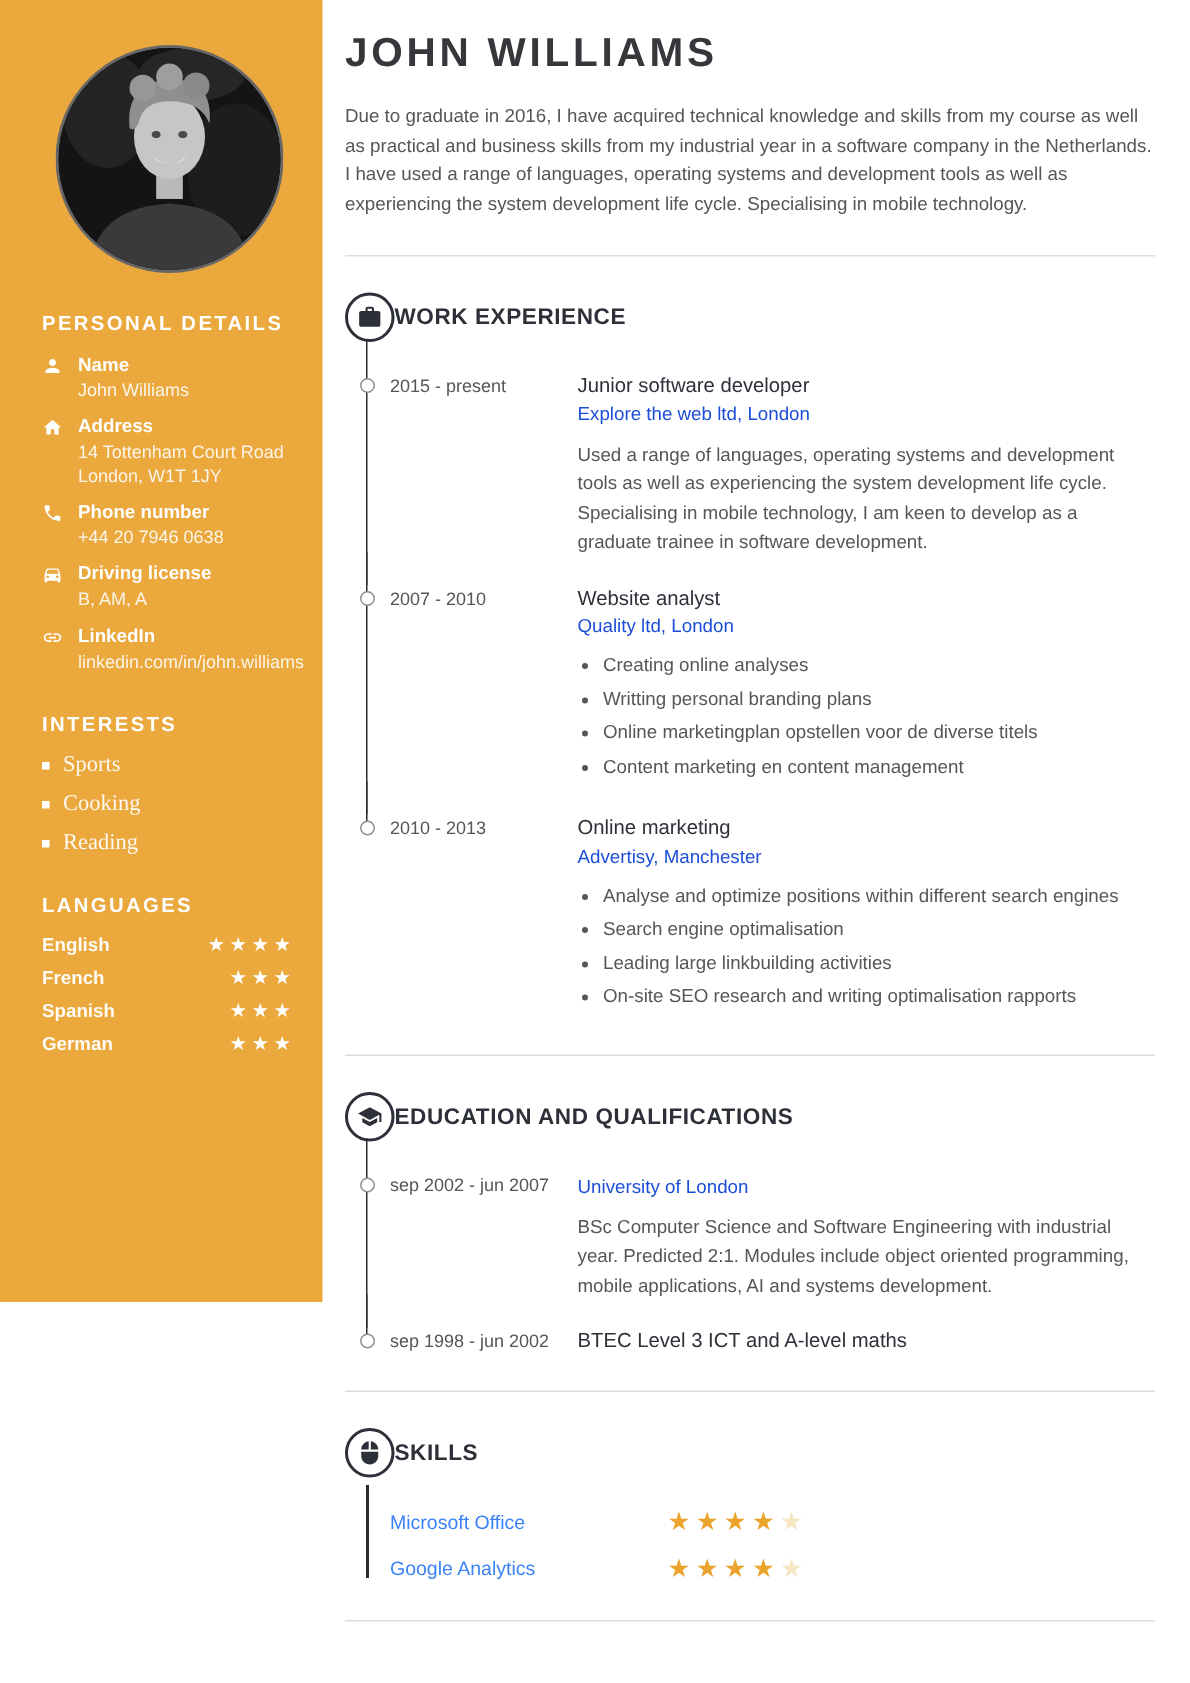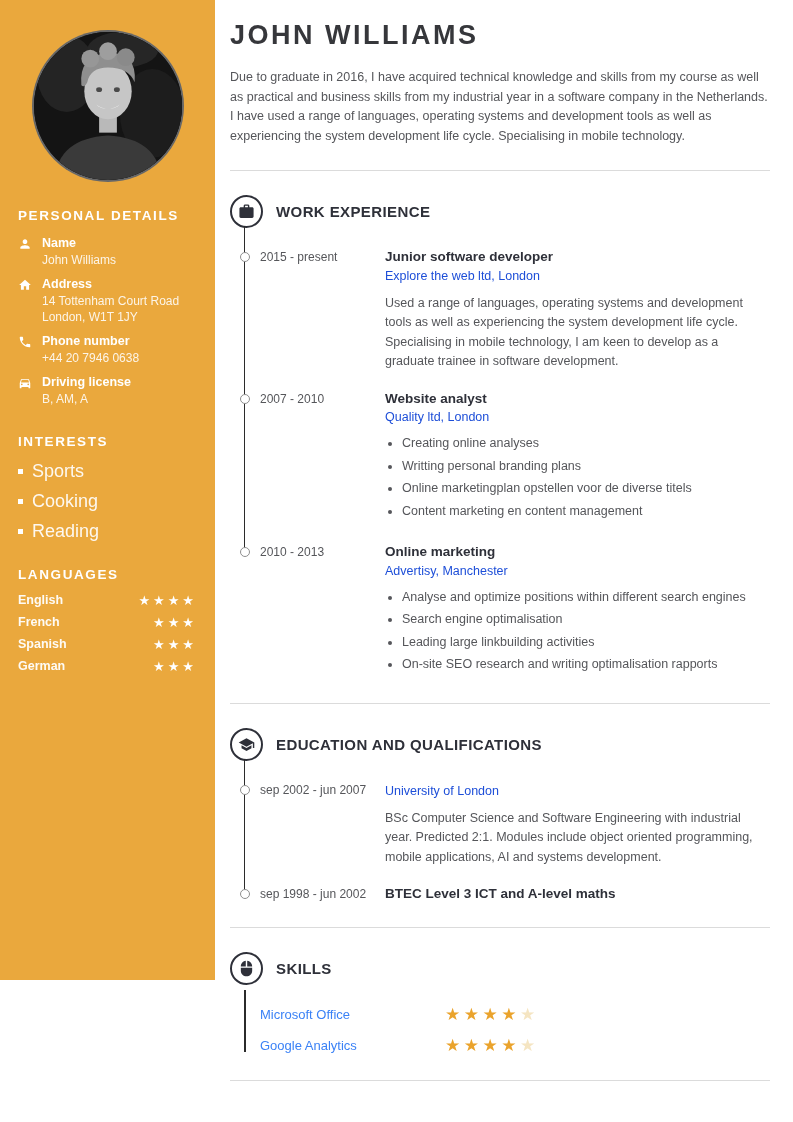--- a/index.html
+++ b/index.html
@@ -1,70 +1,70 @@
 <!DOCTYPE html>
 <html><head>
 <meta charset="utf-8">
 <style>
   * { margin:0; padding:0; box-sizing:border-box; }
   html,body { width:793px; height:1122px; overflow:hidden; background:#fff;
     font-family:"Liberation Sans", sans-serif; }
   .page { position:relative; width:793px; height:1122px; display:flex; }
 
   
-  .sidebar { width:215px; min-width:215px; height:980px; background:#EAA83D;
-    color:#fff; padding:28px 18px 0 18px; }
+  .sidebar { width:215px; min-width:215px; height:868px; background:#EAA83D;
+    color:#fff; padding:28px 18px 0 28px; }
   .photo-wrap { width:152px; height:152px; border-radius:50%; margin:2px auto 0 auto;
     overflow:hidden; border:2px solid rgba(255,255,255,0.35); background:#161616; }
   .photo-wrap svg { display:block; width:100%; height:100%; }
   .sb-heading { font-size:13.5px; font-weight:bold; letter-spacing:1.6px; color:#fff; }
   .pd { margin-top:26px; }
   .pd-items { margin-top:13px; display:flex; flex-direction:column; gap:9px; }
   .pd-item { display:grid; grid-template-columns:24px 1fr; }
   .pd-ic { padding-top:1px; }
   .pd-ic svg { width:14px; height:14px; fill:#fff; }
   .pd-label { font-size:12.5px; font-weight:bold; color:#fff; line-height:1.2; }
   .pd-value { font-size:12px; color:rgba(255,255,255,0.88); line-height:1.28;
     margin-top:2px; white-space:pre-line; }
   .interests { margin-top:26px; }
   .int-items { margin-top:12px; }
   .int-item { display:flex; align-items:center; gap:9px; margin-bottom:9px; }
   .sq-bullet { width:5px; height:5px; background:#fff; flex:0 0 aupx; }
-  .int-label { font-size:18px; color:rgba(255,255,255,0.92); }
+  .int-label { font-size:15px; color:rgba(255,255,255,0.92);font-family:Liberation Serif, serif; }
   .languages { margin-top:25px; }
   .lang-rows { margin-top:11px; }
   .lang-row { display:flex; justify-content:space-between; align-items:center;
     margin-bottom:7px; }
   .lang-name { font-size:12.5px; font-weight:bold; color:rgba(255,255,255,0.95); }
   .lang-stars { font-size:13px; color:#fff; letter-spacing:3px; white-space:nowrap; }
 
   
   .main { flex:1; padding:18px 23px 0 15px; color:#58595B; }
   .cv-name { font-size:27px; font-weight:bold; letter-spacing:2.5px; color:#36373B;
     margin-top:2px; }
   .summary { margin-top:17px; font-size:12.5px; line-height:1.56; color:#55565A; }
   hr.divider { border:none; border-top:1px solid #DBDBDB; margin:24px 0 0 0; }
 
-  .section-header { display:flex; align-items:center; gap:13px; margin-top:24px; }
+  .section-header { display:flex; align-items:center; margin-top:24px; }
   .sec-icon { width:33px; height:33px; border-radius:50%; border:2px solid #2E3039;
     background:#fff; display:flex; align-items:center; justify-content:center;
     flex:0 0 auto; }
   .sec-icon svg { width:17px; height:17px; fill:#2E3039; }
   .sec-title { font-size:15px; font-weight:bold; color:#2E3039; letter-spacing:0.4px; }
 
   .entries { margin-top:20px; display:flex; flex-direction:column; gap:18px; }
   .entry { display:grid; grid-template-columns:30px 125px 1fr; }
   .t-gutter { position:relative; }
   .t-gutter::before { content:""; position:absolute; left:14px; top:-22px; bottom:-18px;
     width:1px; background:#2B2B2B; }
   .entry:last-child .t-gutter::before { bottom:auto; height:31px; }
   .t-gutter::after { content:""; position:absolute; left:10px; top:4px; width:8px;
     height:8px; border-radius:50%; background:#fff; border:1.5px solid #8F8F8F; }
   .e-date { font-size:12px; color:#55565A; padding-top:2px; }
-  .e-title { font-size:13.5px; font-weight:bold; color:#2E3039; line-height:1.3; }
+  .e-title { font-size:13.5px; font-weight:normal; color:#2E3039; line-height:1.3; }
   .e-org { font-size:12.5px; color:#1d4ed8; margin-top:3px; }
   .e-desc { margin-top:11px; font-size:12.5px; line-height:1.56; color:#55565A; }
   .e-bullets { margin:11px 0 0 17px; }
   .e-bullets li { font-size:12.5px; color:#55565A; margin-bottom:5px; line-height:1.4; }
 
   .skills-list { margin-top:19px; position:relative; padding-left:30px; }
   .skills-list::before { content:""; position:absolute; left:14px; top:-14px; bottom:4px;
     width:1.5px; background:#2B2B2B; }
   .skill-row { display:grid; grid-template-columns:185px 1fr; align-items:center;
     margin-bottom:10px; }
@@ -145,20 +145,31 @@
             <svg viewBox="0 0 24 24">
                 <path d="M18.92 6.01C18.72 5.42 18.16 5 17.5 5h-11c-.66 0-1.21.42-1.42 1.01L3 12v8c0 .55.45 1 1 1h1c.55 0 1-.45 1-1v-1h12v1c0 .55.45 1 1 1h1c.55 0 1-.45 1-1v-8l-2.08-5.99zM6.5 16c-.83 0-1.5-.67-1.5-1.5S5.67 13 6.5 13s1.5.67 1.5 1.5S7.33 16 6.5 16zm11 0c-.83 0-1.5-.67-1.5-1.5s.67-1.5 1.5-1.5 1.5.67 1.5 1.5-.67 1.5-1.5 1.5zM5 11l1.5-4.5h11L19 11H5z"></path>
               </svg>
           </span>
           <div>
             <div class="pd-label">Driving license</div>
             <div class="pd-value">B, AM, A</div>
           </div>
         </div>
 
+        <div class="pd-item">
+          <span class="pd-ic">
+            <svg viewBox="0 0 24 24">
+                <path d="M3.9 12c0-1.71 1.39-3.1 3.1-3.1h4V7H7c-2.76 0-5 2.24-5 5s2.24 5 5 5h4v-1.9H7c-1.71 0-3.1-1.39-3.1-3.1zM8 13h8v-2H8v2zm9-6h-4v1.9h4c1.71 0 3.1 1.39 3.1 3.1s-1.39 3.1-3.1 3.1h-4V17h4c2.76 0 5-2.24 5-5s-2.24-5-5-5z"></path>
+              </svg>
+          </span>
+          <div>
+            <div class="pd-label">LinkedIn</div>
+            <div class="pd-value">linkedin.com/in/john.williams</div>
+          </div>
+        </div>
 
       </div>
     </section>
 
     <section class="interests">
       <div class="sb-heading">INTERESTS</div>
       <div class="int-items">
         <div class="int-item">
           <span class="sq-bullet"></span>
           <span class="int-label">Sports</span>

